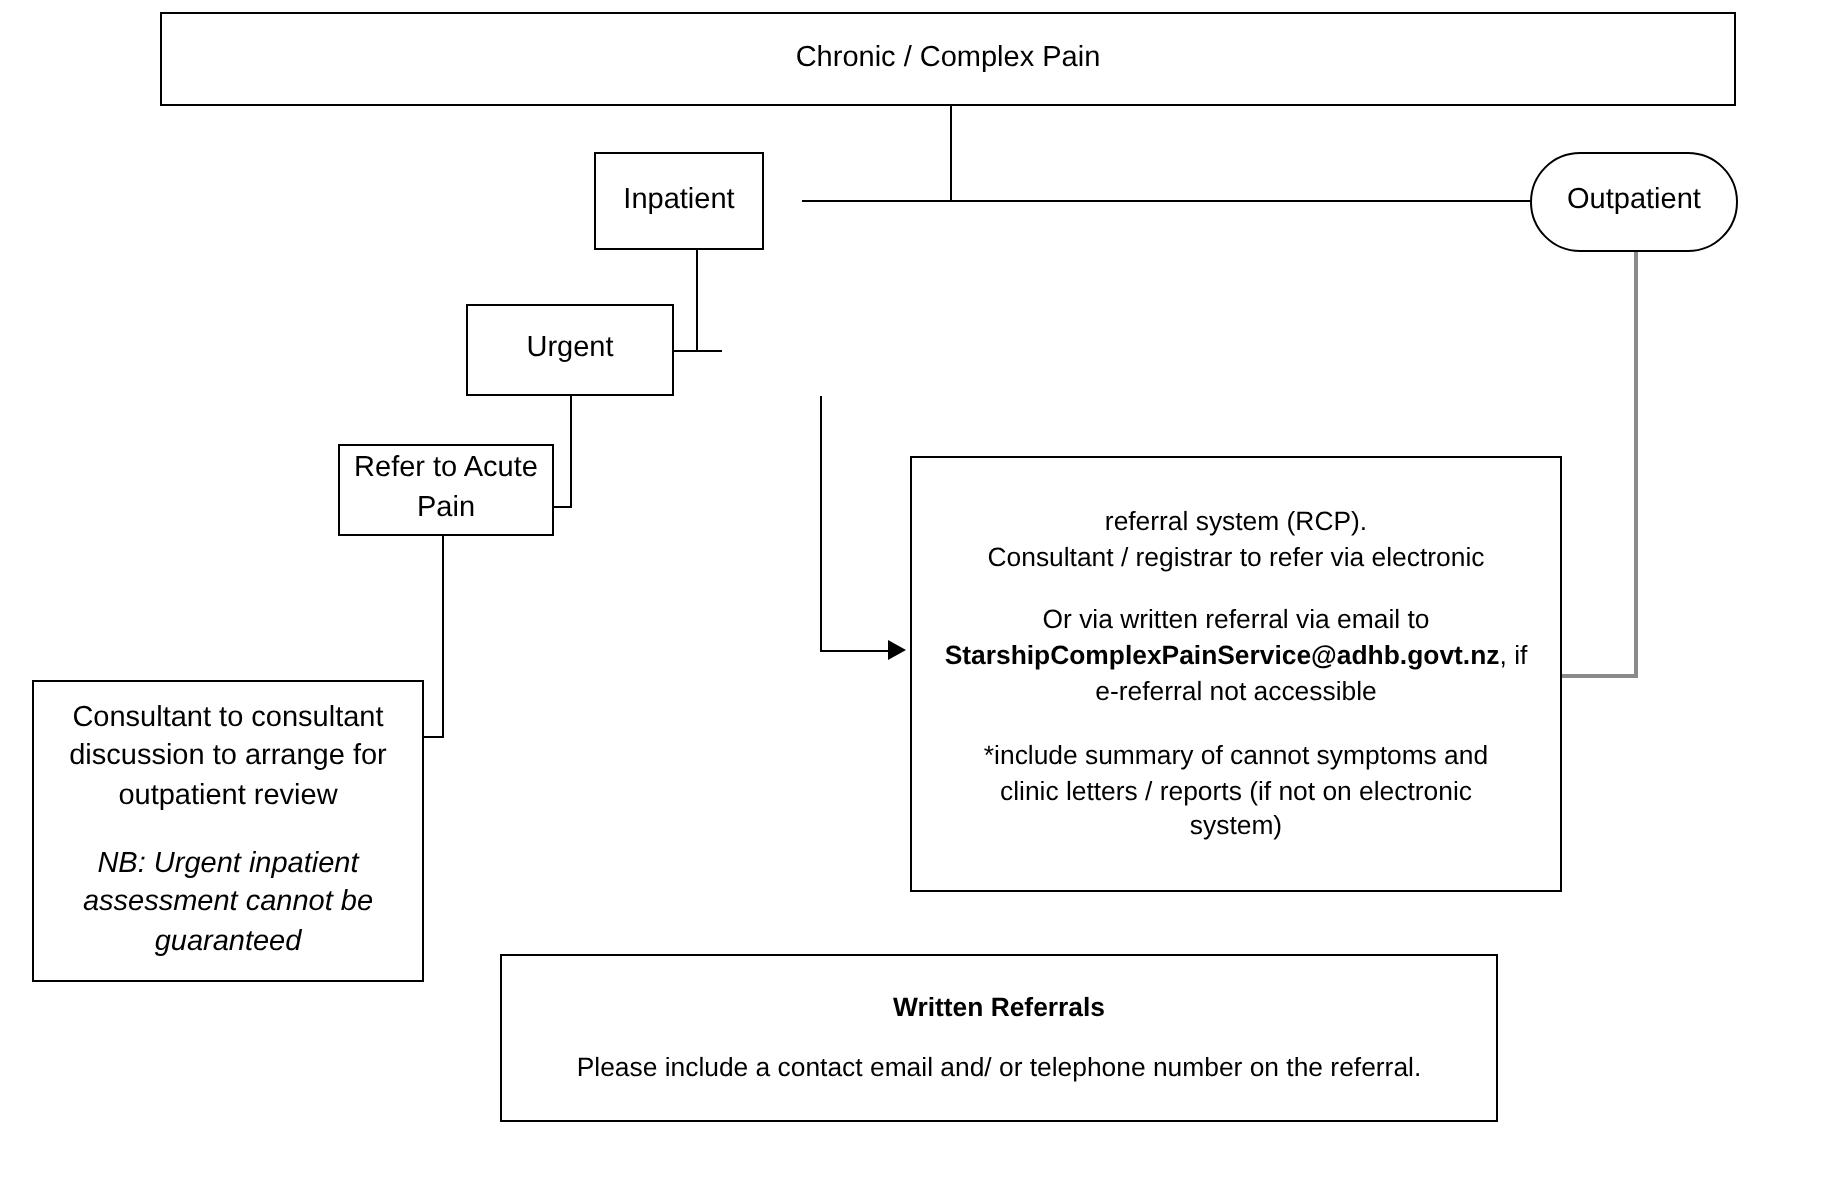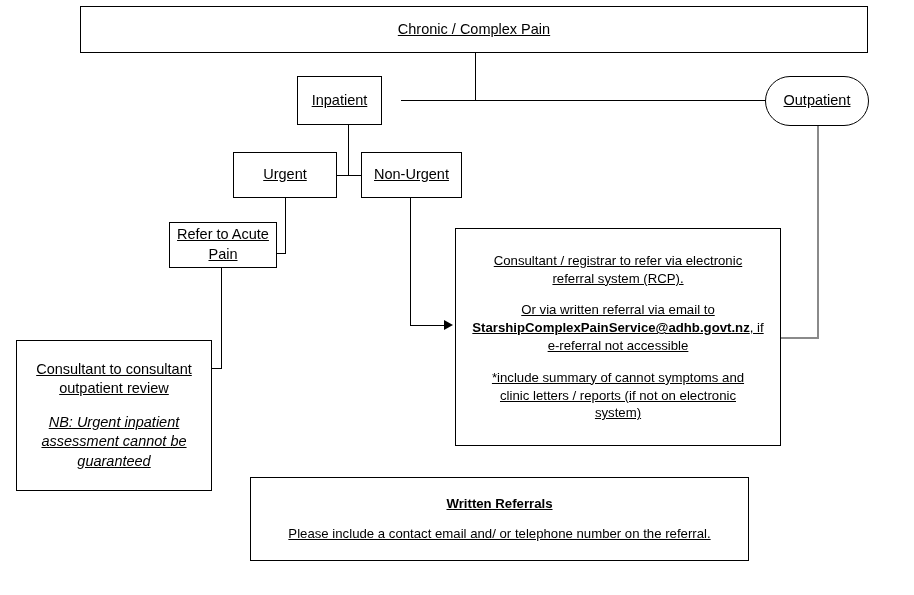--- a/index.html
+++ b/index.html
@@ -25,21 +25,21 @@
     background: #ffffff;
     display: flex;
     align-items: center;
     justify-content: center;
     text-align: center;
     font-size: 14.5px;
     line-height: 1.35;
     color: #000000;
     z-index: 3;
   }
-  .node .inner { padding: 0 6px; width: 100%; text-decoration: underline; }
+  .node .inner { padding: 0 6px; width: 100%; }
   .conn {
     position: absolute;
     background: #000000;
     z-index: 1;
   }
   .conn.grey { background: #8a8a8a; }
   .arrow-head {
     position: absolute;
     width: 0;
     height: 0;
@@ -92,43 +92,41 @@
   </div>
 
   <div class="node" style="left:765px; top:76px; width:104px; height:50px;border-radius:25px;">
     <span class="inner">Outpatient</span>
   </div>
 
   <div class="node" style="left:233px; top:152px; width:104px; height:46px;justify-content:flex-end;">
     <span class="inner">Urgent</span>
   </div>
 
-  <div class="node" style="left:361px; top:152px; width:101px; height:46px;">
-    <span class="inner">Non-Urgent</span>
-  </div>
 
   <div class="node" style="left:169px; top:222px; width:108px; height:46px;">
     <span class="inner">Refer to Acute Pain</span>
   </div>
 
   <div class="node" style="left:16px; top:292px; width:196px; height:151px;margin-top:48px;">
     <div class="inner">
       <p class="para">Consultant to consultant</p>
+      <p class="para">discussion to arrange for</p>
       <p class="para">outpatient review</p>
       <span class="gap"></span>
       <p class="para ital">NB: Urgent inpatient</p>
       <p class="para ital">assessment cannot be</p>
       <p class="para ital">guaranteed</p>
     </div>
   </div>
 
   <div class="node" style="left:455px; top:228px; width:326px; height:218px;">
     <div class="inner t-small" style="padding:0 10px;">
+      <p class="para">referral system (RCP).</p>
       <p class="para">Consultant / registrar to refer via electronic</p>
-      <p class="para">referral system (RCP).</p>
       <span class="gap"></span>
       <p class="para">Or via written referral via email to</p>
       <p class="para"><span class="bold">StarshipComplexPainService@adhb.govt.nz</span><span>, if</span></p>
       <p class="para">e-referral not accessible</p>
       <span class="gap"></span>
       <p class="para">*include summary of cannot symptoms and</p>
       <p class="para">clinic letters / reports (if not on electronic</p>
       <p class="para">system)</p>
     </div>
   </div>

